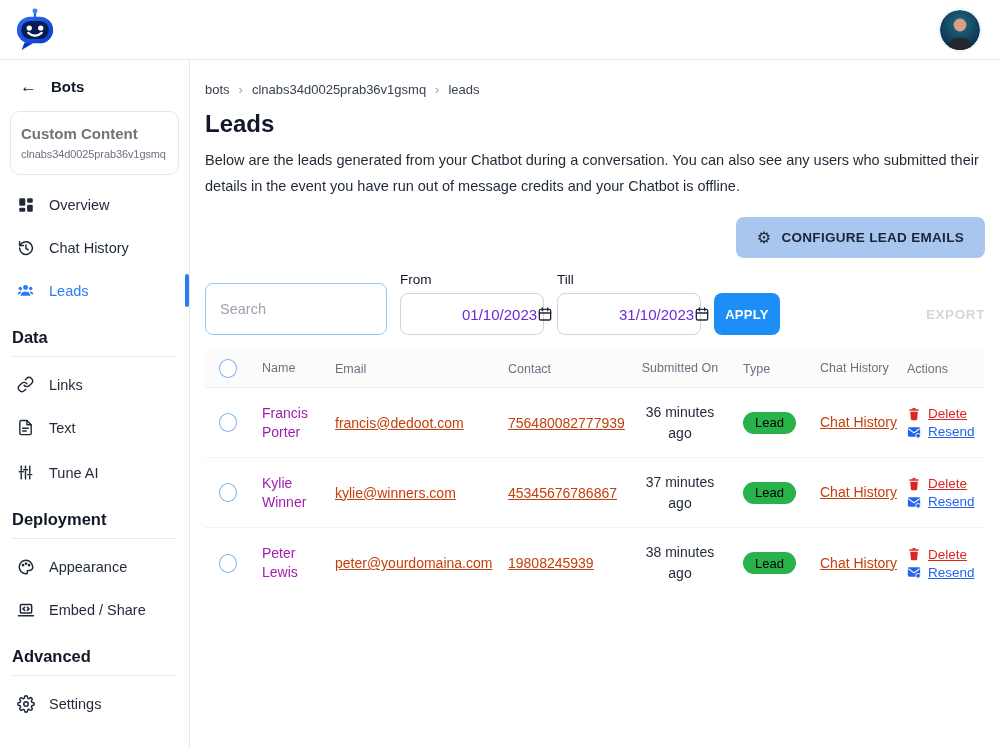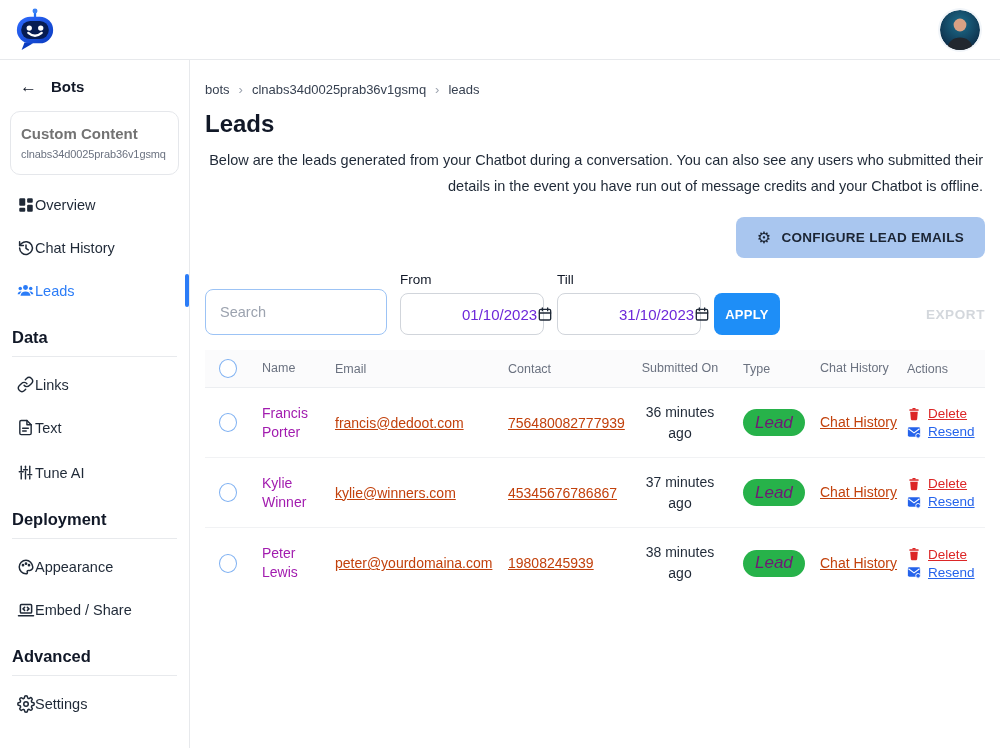--- a/index.html
+++ b/index.html
@@ -22,48 +22,48 @@
   .sidebar { position:absolute; top:60px; left:0; bottom:0; width:190px;
     background:#fff; border-right:1px solid #e7e9ec; padding-top:16px; }
   .back-row { display:flex; align-items:center; gap:14px; padding:2px 0 14px 20px;
     font-size:15px; font-weight:700; cursor:pointer; }
   .back-arrow { font-size:17px; font-weight:400; line-height:1; }
   .bot-card { margin:2px 10px 12px 10px; border:1px solid #e5e7eb; border-radius:10px;
     padding:13px 10px 14px 10px; background:#fff; }
   .bot-card-title { font-size:15px; font-weight:700; color:#737373; }
   .bot-card-id { font-size:11px; color:#6b7280; margin-top:6px; letter-spacing:-0.1px; white-space:nowrap; }
 
-  .nav-item { position:relative; display:flex; align-items:center; gap:0;
+  .nav-item { position:relative; display:flex; align-items:center; gap:14px;
     padding:8px 0 8px 16px; margin-bottom:8px; font-size:14.5px; color:#1f2937; cursor:pointer; }
   .nav-item .nicon { width:19px; height:19px; display:flex; align-items:center; justify-content:center; color:inherit; }
   .nav-item.active { color:#2b7cf7; }
   .nav-item.active::after { content:""; position:absolute; right:0; top:1px; bottom:1px;
     width:4px; background:#2b7cf7; border-radius:3px; }
 
   .section-title { font-size:16.5px; font-weight:600; color:#111827;
     margin:20px 12px 0 12px; padding-bottom:9px; border-bottom:1px solid #e8eaed; }
   .section-items { margin-top:10px; }
 
   
   .main { position:absolute; top:60px; left:190px; right:0; bottom:0;
     padding:22px 15px 0 15px; background:#fff; overflow:hidden; }
   .breadcrumb { display:flex; align-items:center; gap:9px; font-size:13px; color:#374151; }
   .breadcrumb .crumb { cursor:pointer; }
   .breadcrumb .sep { color:#9ca3af; font-size:13px; }
   .page-title { font-size:24px; font-weight:600; color:#111827; margin-top:13px; }
-  .page-desc { font-size:14.5px; color:#1f2937; line-height:1.8; margin-top:9px; max-width:778px;text-align:right; }
+  .page-desc { font-size:14.5px; color:#1f2937; line-height:1.8; margin-top:9px; max-width:778px; }
 
   .configure-row { display:flex; justify-content:flex-end; margin-top:18px; }
   .configure-btn { display:flex; align-items:center; gap:10px; height:41px; padding:0 21px;
     background:#a9c6ef; border:none; border-radius:8px; cursor:pointer;
     font-family:inherit; font-size:13.5px; font-weight:700; letter-spacing:0.3px; color:#1b2433; }
   .configure-btn .gear-glyph { font-size:16px; line-height:1; color:#1b2433; }
 
   .filter-row { display:flex; align-items:flex-end; gap:13px; margin-top:14px; }
-  .search-input { width:182px; height:46px; border:1.5px solid #9cc3f5; border-radius:8px;
+  .search-input { width:182px; height:52px; border:1.5px solid #9cc3f5; border-radius:8px;
     padding:0 14px; font-family:inherit; font-size:14.5px; color:#111827; outline:none; }
   .search-input::placeholder { color:#9ca3af; }
   .date-group { display:flex; flex-direction:column; }
   .date-label { font-size:13.5px; color:#111827; margin-bottom:6px; }
   .date-input { width:144px; height:42px; border:1px solid #d1d5db; border-radius:8px;
     display:flex; align-items:center; justify-content:space-between; padding:0 11px 0 13px;
     background:#fff; cursor:pointer; }
   .date-value { font-size:15px; color:#6d28d9;margin-left:48px; }
   .apply-btn { width:66px; height:42px; background:#1e8ef7; color:#fff; border:none;
     border-radius:8px; font-family:inherit; font-size:13px; font-weight:700;
@@ -82,22 +82,22 @@
   .cbx { width:18px; height:19px; border:1.5px solid #7fb1f2; border-radius:50%;
     background:#fff; cursor:pointer; display:inline-block; }
   .col-name { padding-left:12px; font-size:14px; color:#a21caf; line-height:1.35; }
   .col-email { padding-left:10px; }
   .col-contact { padding-left:13px; }
   .col-submitted { text-align:center; font-size:14px; color:#1f2937; line-height:1.5; }
   .col-type { padding-left:18px; }
   .col-chat { padding-left:20px; line-height:1.35; }
   .col-actions { padding-left:2px; }
   a.tlink { color:#c2410c; text-decoration:underline; font-size:14px; cursor:pointer; }
-  .lead-badge { display:inline-block; background:#27b24a; color:#701a75; font-size:17px;
-    padding:3.5px 12px; border-radius:999px;font-style:italic; }
+  .lead-badge { display:inline-block; background:#27b24a; color:#000000; font-size:13px;
+    padding:3.5px 12px; border-radius:999px; }
   .action-line { display:flex; align-items:center; gap:7px; margin:3px 0; }
   a.delete-link { color:#dc2626; text-decoration:underline; font-size:13.5px; cursor:pointer; }
   a.resend-link { color:#2563eb; text-decoration:underline; font-size:13.5px; cursor:pointer; }
   .aicon { width:14px; height:14px; display:inline-flex; }
   svg { display:block; }
 </style>
 </head>
 <body>
 
 <div class="app">

